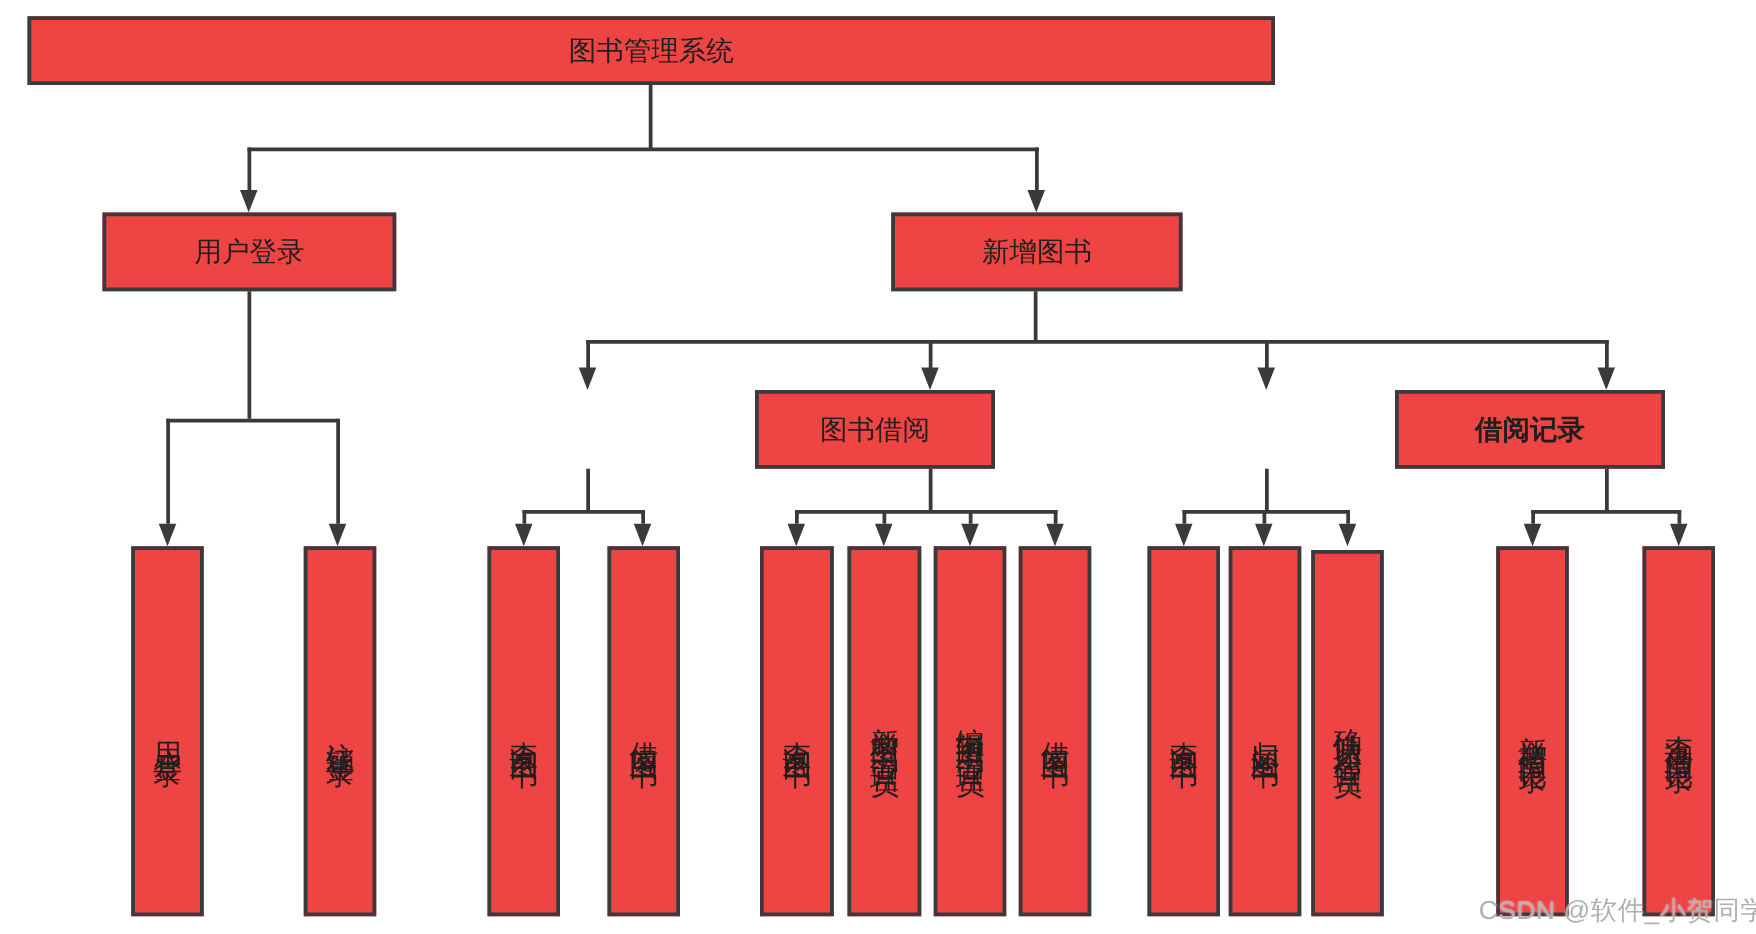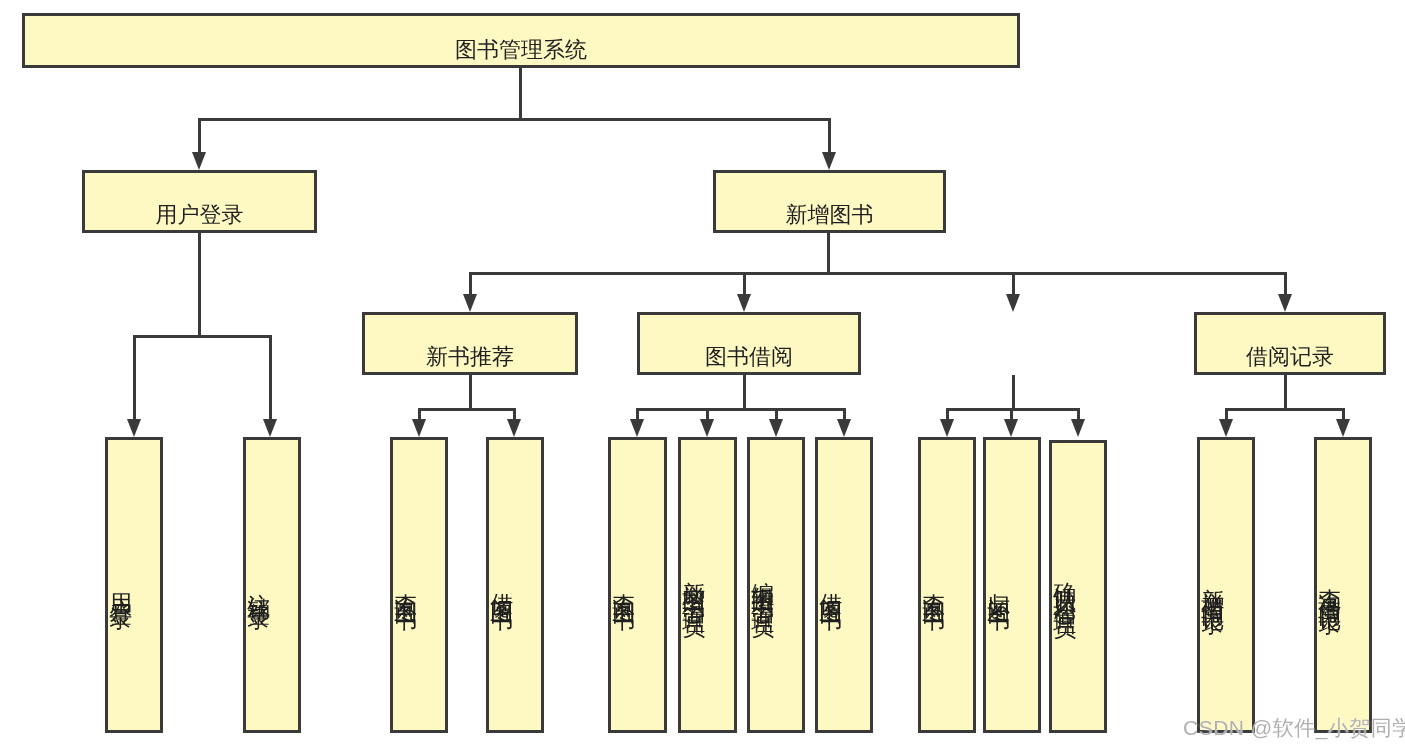--- a/index.html
+++ b/index.html
@@ -3,23 +3,23 @@
 <meta charset="utf-8">
 <style>
   * { margin:0; padding:0; box-sizing:border-box; }
   html,body { background:#ffffff; }
   body { font-family:"Liberation Sans","DejaVu Sans",sans-serif; }
   .canvas {
     position:relative; width:1405px; height:747px;
     background:var(--bg,#ffffff); overflow:hidden;
   }
   .node {
-    position:absolute; background:#fef9c3;
+    position:absolute; background:#ef4444;
     border:3px solid var(--line,#3a3a3a);
-    display:flex; align-items:flex-end; justify-content:center;
+    display:flex; align-items:center; justify-content:center;
     color:var(--text,#1f1f1f); font-size:22px;
     text-align:center; white-space:nowrap;
   }
   .node.root { font-size:22px; }
   .node.leaf {
     writing-mode:vertical-rl; text-orientation:mixed;
     font-size:23px; letter-spacing:5px; white-space:normal;
     line-height:1.1;
   }
   .vline, .hline { position:absolute; background:var(--line,#3a3a3a); }
@@ -70,27 +70,24 @@
   <div class="hline" style="left:469px; top:272px; width:818px; height:3px;"></div>
   <div class="vline" style="left:469px; top:272px; width:3px; height:23px;"></div>
   <div class="arrow" style="left:463px; top:294px;"></div>
   <div class="vline" style="left:743px; top:272px; width:3px; height:23px;"></div>
   <div class="arrow" style="left:737px; top:294px;"></div>
   <div class="vline" style="left:1012px; top:272px; width:3px; height:23px;"></div>
   <div class="arrow" style="left:1006px; top:294px;"></div>
   <div class="vline" style="left:1284px; top:272px; width:3px; height:23px;"></div>
   <div class="arrow" style="left:1278px; top:294px;"></div>
 
-  <div class="node" style="left:362px; top:312px; width:216px; height:63px;">
-    <span>新书推荐</span>
-  </div>
-  <div class="node" style="left:637px; top:312px; width:224px; height:63px;">
+  <div class="node" style="left:604px; top:312px; width:192px; height:63px;">
     <span>图书借阅</span>
   </div>
-  <div class="node" style="left:1194px; top:312px; width:192px; height:63px;">
+  <div class="node" style="left:1116px; top:312px; width:216px; height:63px;font-weight:bold;">
     <span>借阅记录</span>
   </div>
 
   <div class="vline" style="left:469px; top:375px; width:3px; height:33px;"></div>
   <div class="hline" style="left:418px; top:408px; width:98px; height:3px;"></div>
   <div class="vline" style="left:418px; top:408px; width:3px; height:11px;"></div>
   <div class="arrow" style="left:412px; top:419px;"></div>
   <div class="vline" style="left:513px; top:408px; width:3px; height:11px;"></div>
   <div class="arrow" style="left:507px; top:419px;"></div>
 

